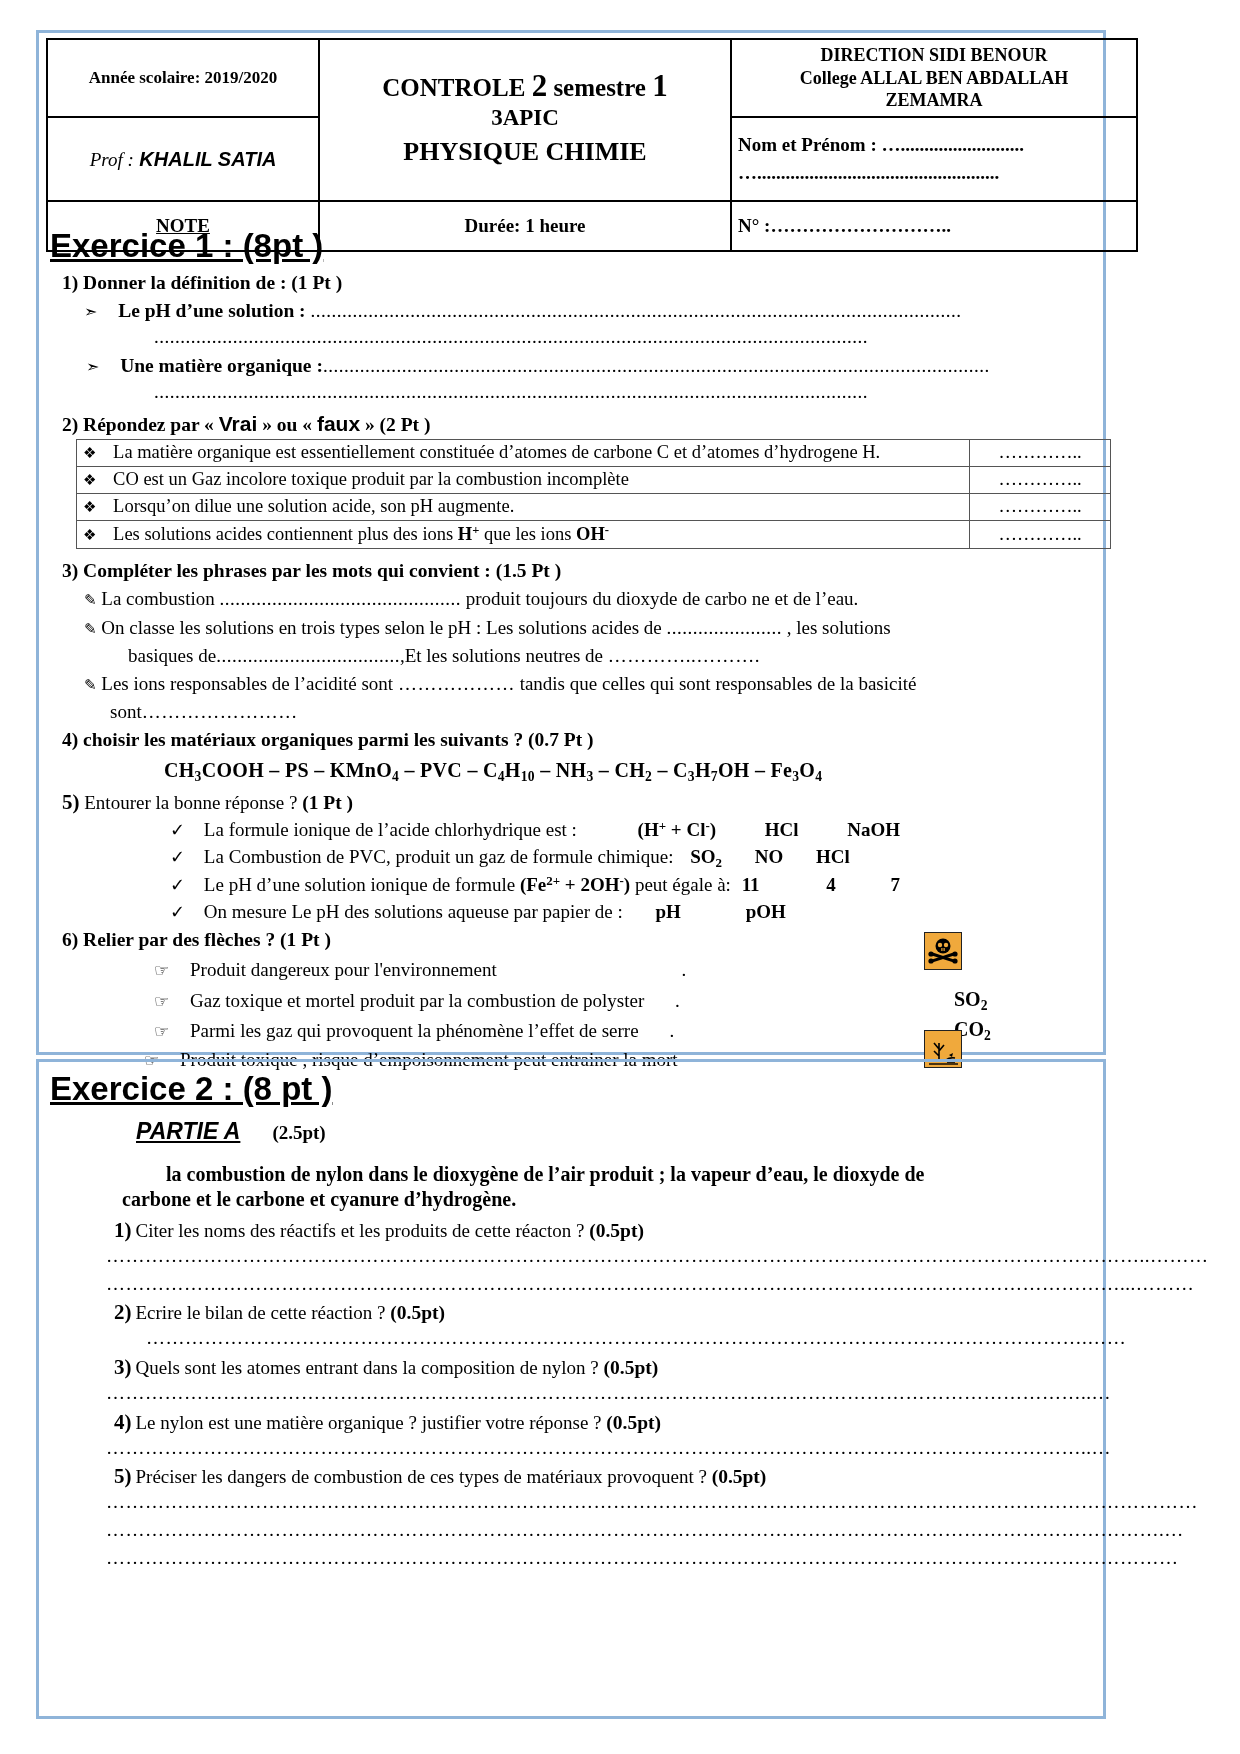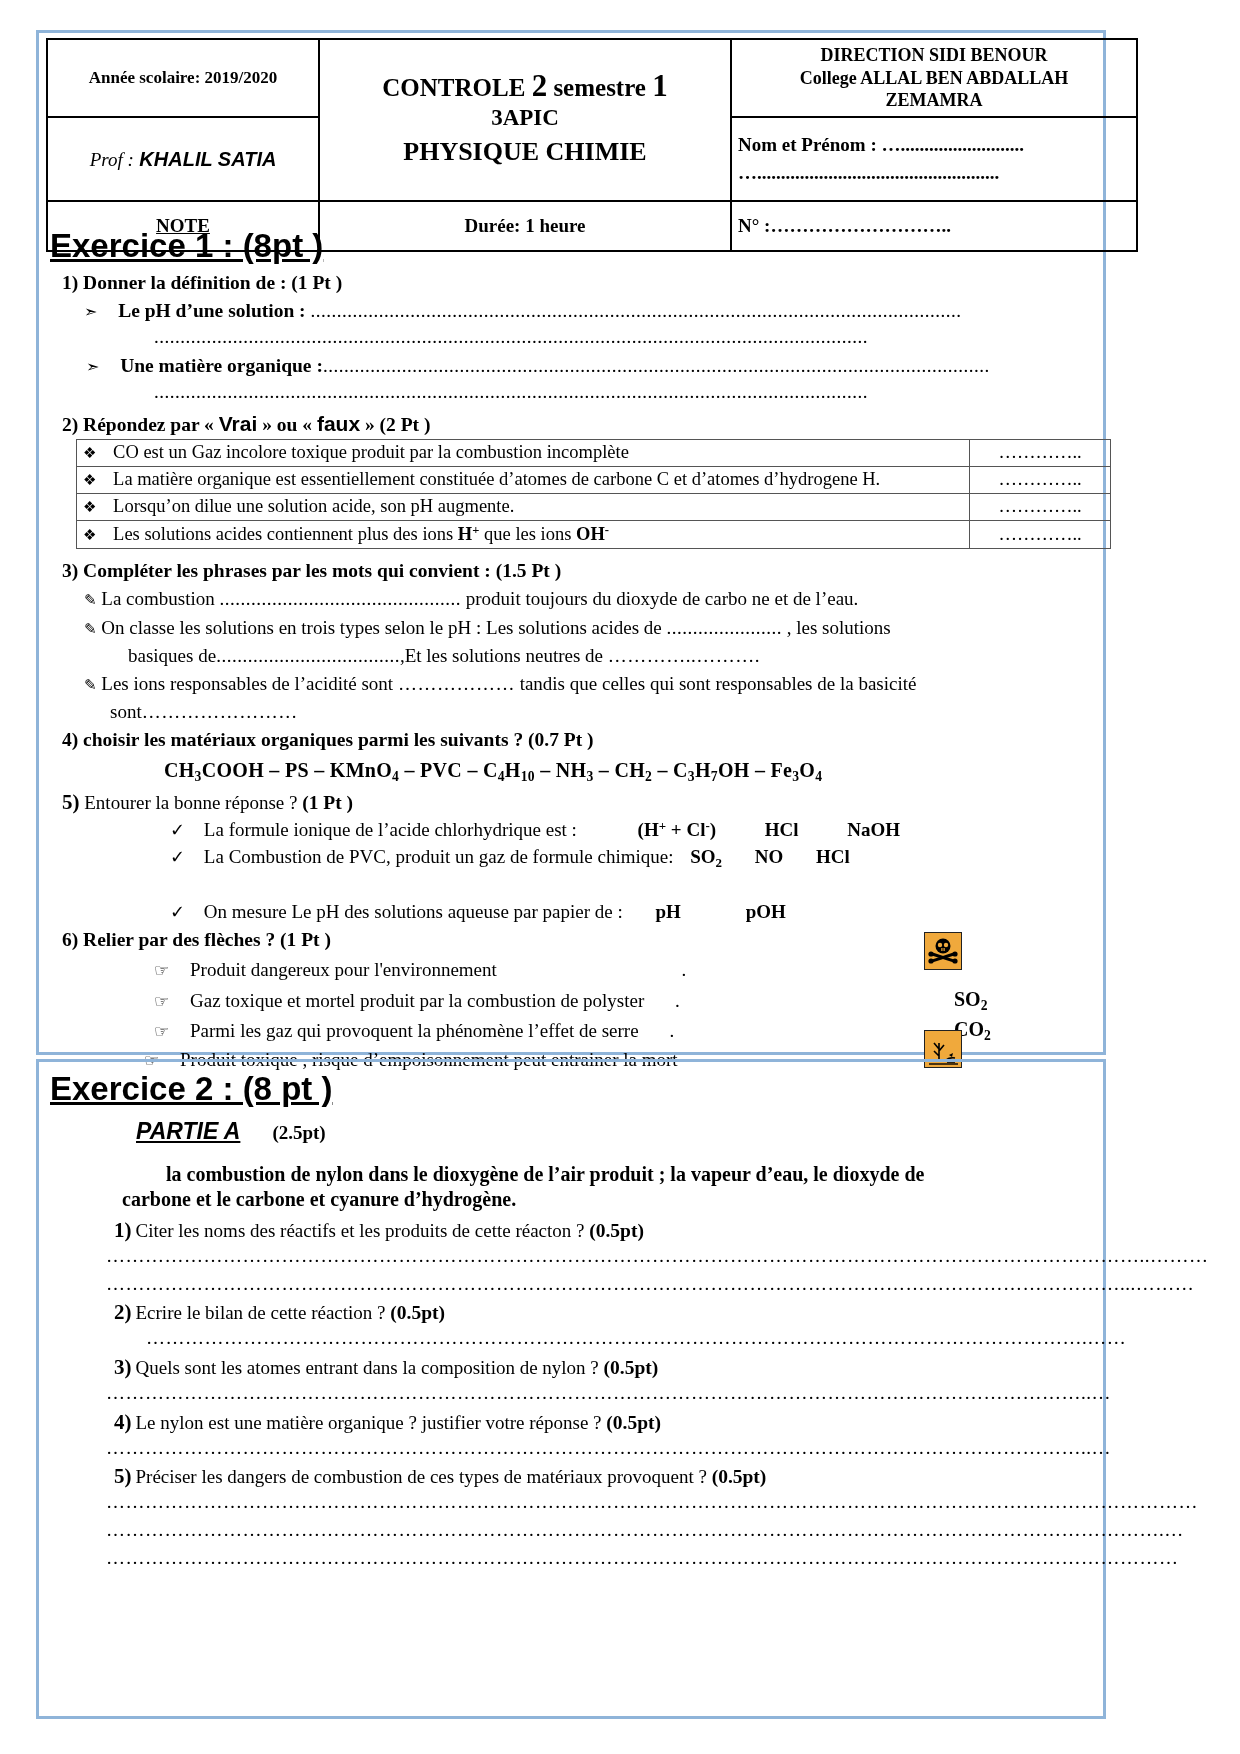--- a/index.html
+++ b/index.html
@@ -233,28 +233,28 @@
 
   <div class="ln" style="left:26px; top:382px;">
     <span class="q">2) Répondez  par « </span><span class="q" style="font-family:'Liberation Sans',sans-serif;font-size:21px;">Vrai</span><span class="q"> » ou « </span><span class="q" style="font-family:'Liberation Sans',sans-serif;font-size:21px;">faux</span><span class="q"> » (2 Pt )</span>
   </div>
 
   <table class="vf" style="left:40px; top:409px; width:1010px;">
     <tbody>
         <tr>
       <td class="stmt">
         <span class="bullet-d">❖</span>
-        <span style="margin-left:12px;">CO est un Gaz incolore toxique produit par la combustion incomplète</span>
+        <span style="margin-left:12px;">La matière organique est essentiellement constituée d’atomes de carbone C et d’atomes d’hydrogene H.</span>
       </td>
       <td class="ans">…………..</td>
     </tr>
     <tr>
       <td class="stmt">
         <span class="bullet-d">❖</span>
-        <span style="margin-left:12px;">La matière organique est essentiellement constituée d’atomes de carbone C et d’atomes d’hydrogene H.</span>
+        <span style="margin-left:12px;">CO est un Gaz incolore toxique produit par la combustion incomplète</span>
       </td>
       <td class="ans">…………..</td>
     </tr>
     <tr>
       <td class="stmt">
         <span class="bullet-d">❖</span>
         <span style="margin-left:12px;">Lorsqu’on dilue une solution acide, son pH augmente.</span>
       </td>
       <td class="ans">…………..</td>
     </tr>
@@ -307,20 +307,27 @@
     <span style="margin-left:56px;"><b>(H<sup>+</sup> + Cl<sup>-</sup>)</b></span>
     <span style="margin-left:44px;"><b>HCl</b></span>
     <span style="margin-left:44px;"><b>NaOH</b></span>
   </div>
   <div class="ln body-txt" style="left:134px; top:816px;">
     <span class="check">✓</span>
     <span style="margin-left:14px;">La Combustion de PVC,  produit un gaz de  formule chimique:  </span>
     <span style="margin-left:12px;"><b>SO<sub>2</sub></b></span>
     <span style="margin-left:28px;"><b>NO</b></span>
     <span style="margin-left:28px;"><b>HCl</b></span>
+  </div>
+  <div class="ln body-txt" style="left:134px; top:843px;">
+    <span class="check">✓</span>
+    <span style="margin-left:14px;">Le pH d’une solution ionique de formule <b>(Fe<sup>2+</sup> + 2OH<sup>-</sup>)</b> peut égale à: </span>
+    <span style="margin-left:6px;"><b>11</b></span>
+    <span style="margin-left:62px;"><b>4</b></span>
+    <span style="margin-left:50px;"><b>7</b></span>
   </div>
   <div class="ln body-txt" style="left:134px; top:871px;">
     <span class="check">✓</span>
     <span style="margin-left:14px;">On mesure Le pH des solutions aqueuse par  papier de : </span>
     <span style="margin-left:28px;"><b>pH</b></span>
     <span style="margin-left:60px;"><b>pOH</b></span>
   </div>
 
   <div class="ln q" style="left:26px; top:899px;">6) Relier par des flèches ? (1 Pt )</div>
 

